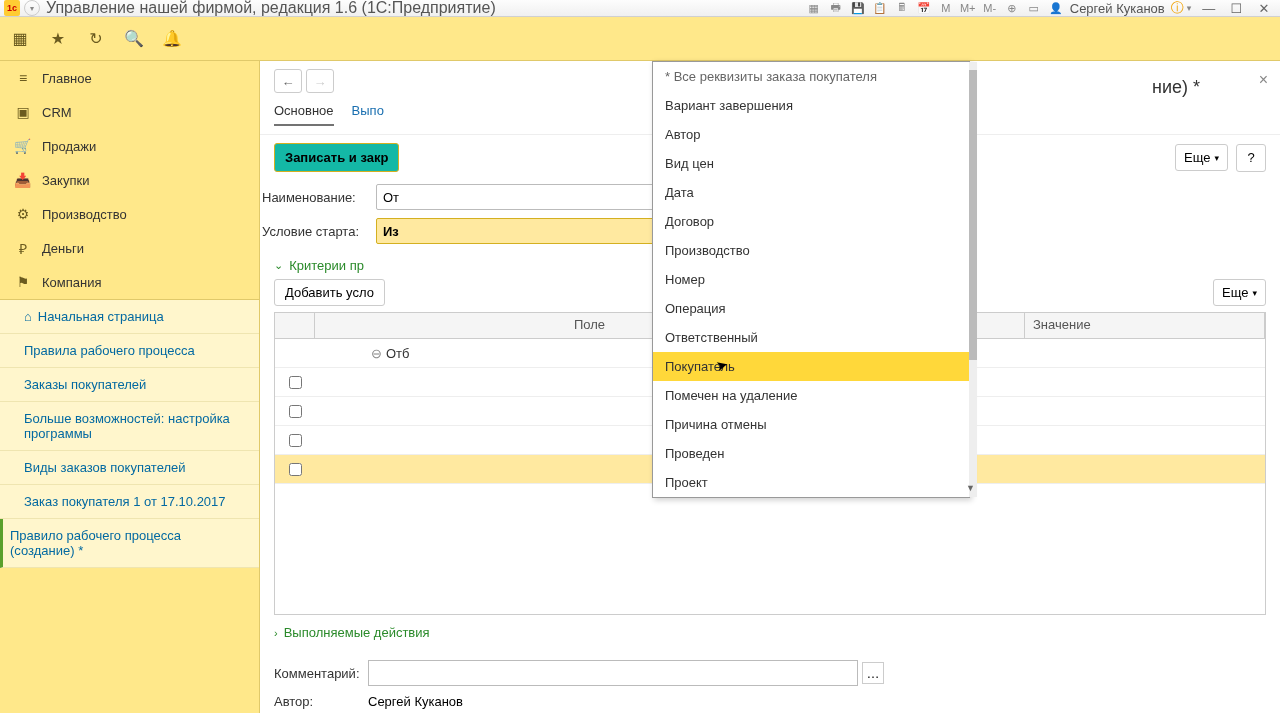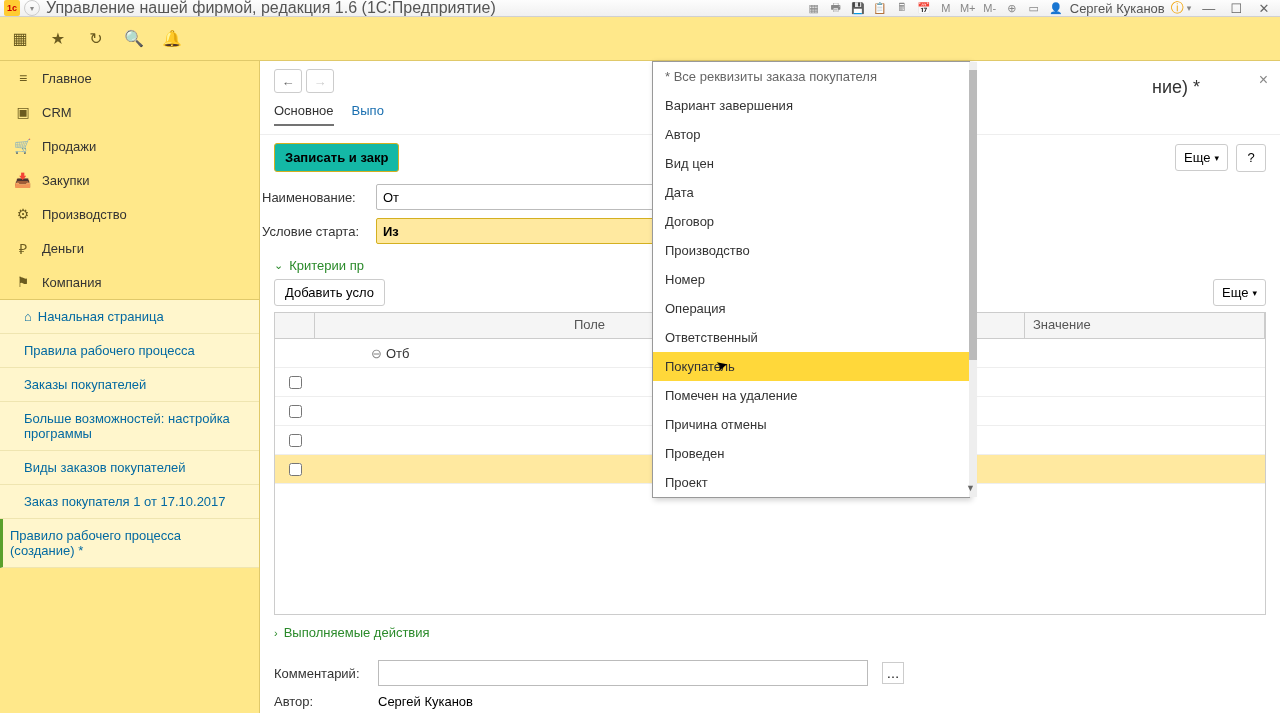--- a/index.html
+++ b/index.html
@@ -79,21 +79,21 @@
 .dropdown .dd-item { padding: 7px 12px; color: #333; cursor: pointer; }
 .dropdown .dd-item.header { color: #666; }
 .dropdown .dd-item.hover { background: #ffd83a; }
 .dd-scroll { position:absolute; right:-8px; top:0; width:8px; height:100%; background:#eee; }
 .dd-scroll-thumb { position:absolute; right:-8px; top:8px; width:8px; height:290px; background:#bbb; }
 .dd-down { position:absolute; right:-6px; bottom:4px; font-size:9px; color:#666; }
 
 .cursor { position: absolute; left: 456px; top: 296px; font-size: 14px; z-index: 200; transform: rotate(-15deg); }
 
 .footer-sec { padding: 10px 14px; }
-.footer-row { display:flex; align-items:center; gap:10px; padding:4px 0; }
+.footer-row { display:flex; align-items:center; padding:4px 0; }
 .footer-row label { width:94px; color:#333; }
 .footer-row input { flex:1; max-width:490px; border:1px solid #bbb; height:26px; padding:0 6px; }
 </style>
 </head>
 <body>
 
 <div class="titlebar">
   <span class="logo">1c</span>
   <span class="dd">▾</span>
   <span class="title">Управление нашей фирмой, редакция 1.6  (1С:Предприятие)</span>

